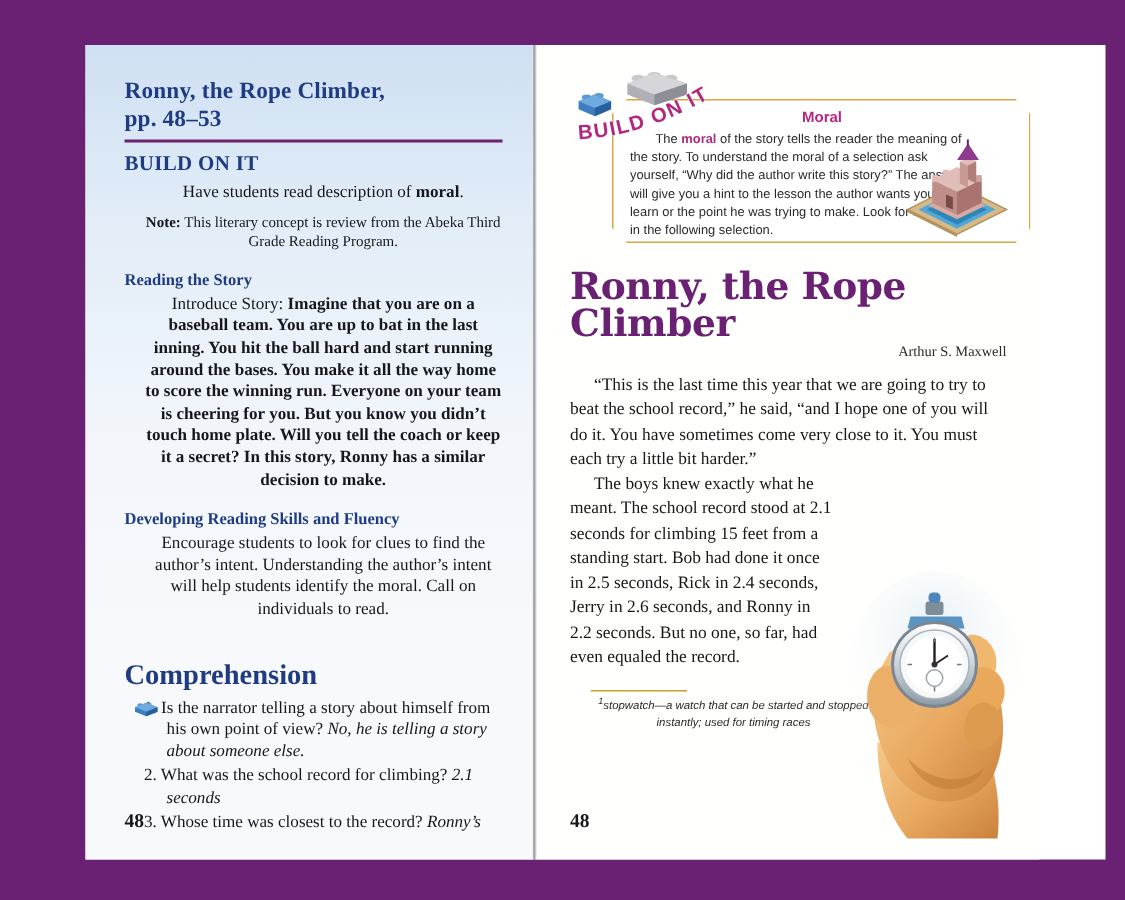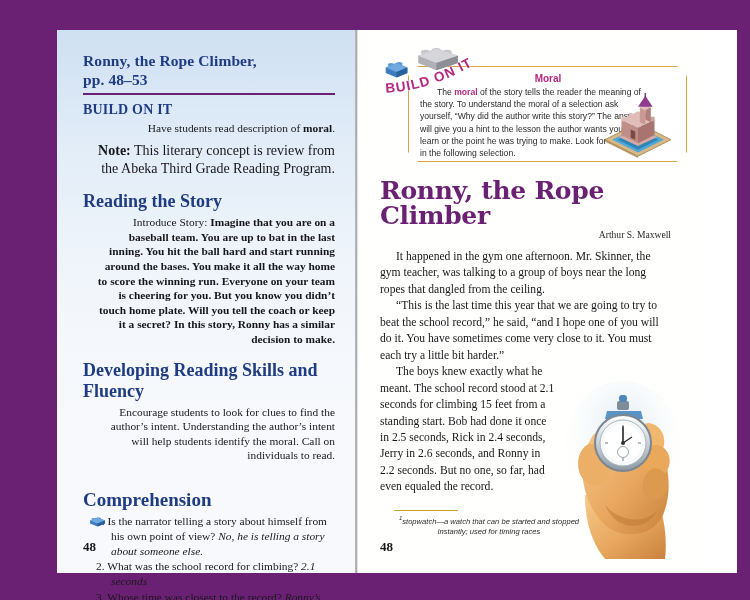--- a/index.html
+++ b/index.html
@@ -34,28 +34,28 @@
   }
   .tm-title{
     color:#1F3C83;font-weight:bold;font-size:15.5px;line-height:1.2;
     letter-spacing:.1px;margin:0 0 4px 0;
   }
   .title-rule{height:2px;background:#6B2173;margin:4px 0 7px 0;width:252px;}
   .tm-h1{
     color:#1F3C83;font-weight:bold;font-size:14px;margin:0 0 3px 0;letter-spacing:.2px;
   }
   .tm-h2{
-    color:#1F3C83;font-weight:bold;font-size:18px;margin:13px 0 3px 0;
+    color:#1F3C83;font-weight:bold;font-size:11px;margin:13px 0 3px 0;
   }
   .tm-h2.compre{font-size:19px;margin-top:26px;}
   .tm-p{
     font-size:11.4px;line-height:1.28;color:#17171b;margin:0 0 3px 0;
-    padding-left:13px;text-align:right;
-  }
-  .tm-p.note{font-size:14px;line-height:1.3;margin-top:6px;padding-left:13px;text-indent:0;}
+    padding-left:13px;text-align:center;
+  }
+  .tm-p.note{font-size:10px;line-height:1.3;margin-top:6px;padding-left:13px;text-indent:0;}
   .tm-p.note b{font-weight:bold;}
   .tm-p b{font-weight:bold;}
   .tm-list{list-style:none;margin:2px 0 0 0;padding:0 0 0 13px;}
   .tm-list li{
     font-size:11.4px;line-height:1.3;color:#17171b;margin-bottom:1px;
     padding-left:15px;text-indent:-15px;
   }
   .tm-list li i{font-style:italic;}
   .lego-bullet{
     position:absolute;left:8px;
@@ -254,21 +254,20 @@
           <path d="M32 41 L32 50 L37 52 L37 43 Z" fill="#7A4A46"></path>
 
           <rect x="47.2" y="1" width="1.4" height="5" fill="#6B2173"></rect>
         </svg>
       </div>
     </div>
 
     <div class="story-title">Ronny, the Rope Climber</div>
     <div class="story-author">Arthur S. Maxwell</div>
 
-    <p class="story-p">It happened in the gym one afternoon.  Mr. Skinner, the gym teacher, was talking to a group of boys near the long ropes that dangled from the ceiling.</p>
     <p class="story-p">“This is the last time this year that we are going to try to beat the school record,” he said, “and I hope one of you will do it.  You have sometimes come very close to it.  You must each try a little bit harder.”</p>
     <p class="story-p story-wrapcol">The boys knew exactly what he meant.  The school record stood at 2.1 seconds for climbing 15 feet from a standing start.  Bob had done it once in 2.5 seconds, Rick in 2.4 seconds, Jerry in 2.6 seconds, and Ronny in 2.2 seconds.  But no one, so far, had even equaled the record.</p>
 
     <div class="hand-img">
       <svg viewBox="0 0 124 185" width="124" height="185">
         <defs>
           <radialGradient id="glow" cx="50%" cy="35%" r="62%">
             <stop offset="0%" stop-color="#dfeaf4" stop-opacity="0.95"></stop>
             <stop offset="100%" stop-color="#ffffff" stop-opacity="0"></stop>
           </radialGradient>

